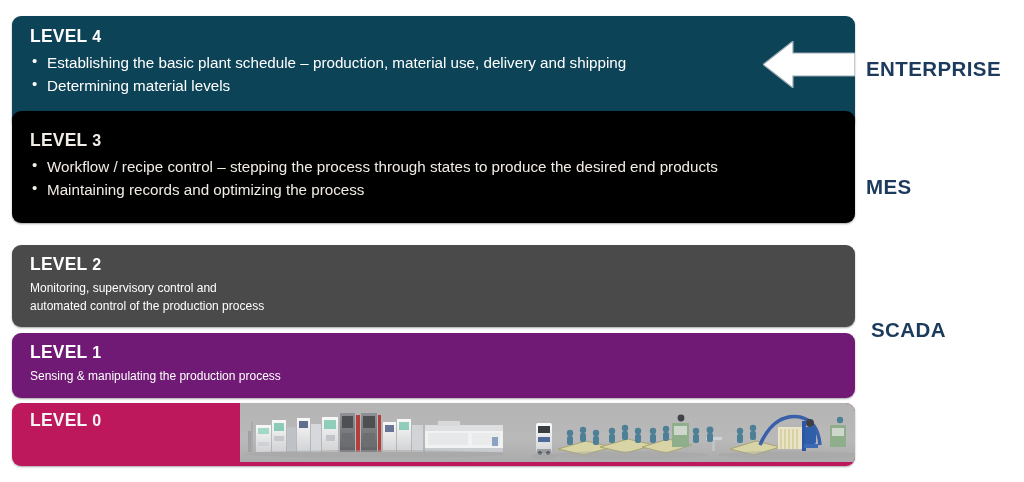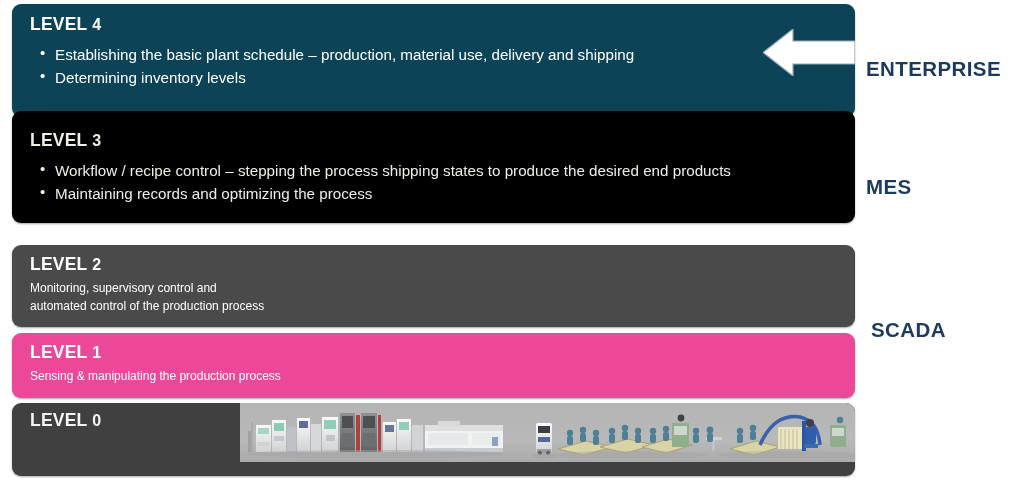--- a/index.html
+++ b/index.html
@@ -42,21 +42,21 @@
     font-weight: bold;
     letter-spacing: 0.2px;
     margin: 0 0 4px 0;
     line-height: 1.12;
   }
   .level-title .num {
     font-size: 16px;
   }
   .bullets {
     list-style: none;
-    margin: 8px;
+    margin: 0;
     padding: 0;
   }
   .bullets li {
     position: relative;
     padding-left: 17px;
     font-size: 15.2px;
     line-height: 1.52;
     white-space: nowrap;
   }
   .bullets li:before {
@@ -65,25 +65,25 @@
     left: 2px;
     top: -0.5px;
     font-size: 15px;
   }
   .plain-line {
     font-size: 12px;
     line-height: 1.52;
     white-space: nowrap;
   }
 
-  #level4 { top: 4px;  height: 113px; background: #0c4357; color: #ffffff; }
+  #level4 { top: 16px;  height: 113px; background: #0c4357; color: #ffffff; }
   #level3 { top: 111px; height: 112px; background: #000000; color: #f1ece4; }
   #level2 { top: 245px; height: 82px;  background: #4a4a4a; color: #ffffff; }
-  #level1 { top: 333px; height: 65px;  background: #ec4899; color: #ffffff; }
-  #level0 { top: 403px; height: 73px;  background: #404040; color: #f4f4f4; }
+  #level1 { top: 333px; height: 65px;  background: #701a75; color: #ffffff; }
+  #level0 { top: 403px; height: 63px;  background: #be185d; color: #f4f4f4; }
 
   #level3 .level-inner { padding-top: 20px; }
   #level2 .level-inner { padding-top: 10px; }
   #level1 .level-inner { padding-top: 10px; }
   #level0 .level-inner { padding-top: 8px; }
 
   
   #enterprise-arrow {
     position: absolute;
     right: 0px;
@@ -124,36 +124,36 @@
 <div id="diagram">
 
   <div class="level-box" id="level4">
     <div class="level-inner">
       <div class="level-title">
         <span>LEVEL</span>
         <span class="num">4</span>
       </div>
       <ul class="bullets">
         <li>Establishing the basic plant schedule – production, material use, delivery and shipping</li>
-        <li>Determining inventory levels</li>
+        <li>Determining material levels</li>
       </ul>
     </div>
     <svg id="enterprise-arrow" viewBox="0 0 92 47" preserveAspectRatio="none">
       <polygon points="0,23.5 30,0 30,12 92,12 92,35 30,35 30,47" fill="#ffffff" stroke="#9aa8b4" stroke-width="1.2"></polygon>
     </svg>
   </div>
 
   <div class="level-box" id="level3">
     <div class="level-inner">
       <div class="level-title">
         <span>LEVEL</span>
         <span class="num">3</span>
       </div>
       <ul class="bullets">
-        <li>Workflow / recipe control – stepping the process shipping states to produce the desired end products</li>
+        <li>Workflow / recipe control – stepping the process through states to produce the desired end products</li>
         <li>Maintaining records and optimizing the process</li>
       </ul>
     </div>
   </div>
 
   <div class="level-box" id="level2">
     <div class="level-inner">
       <div class="level-title">
         <span>LEVEL</span>
         <span class="num">2</span>

